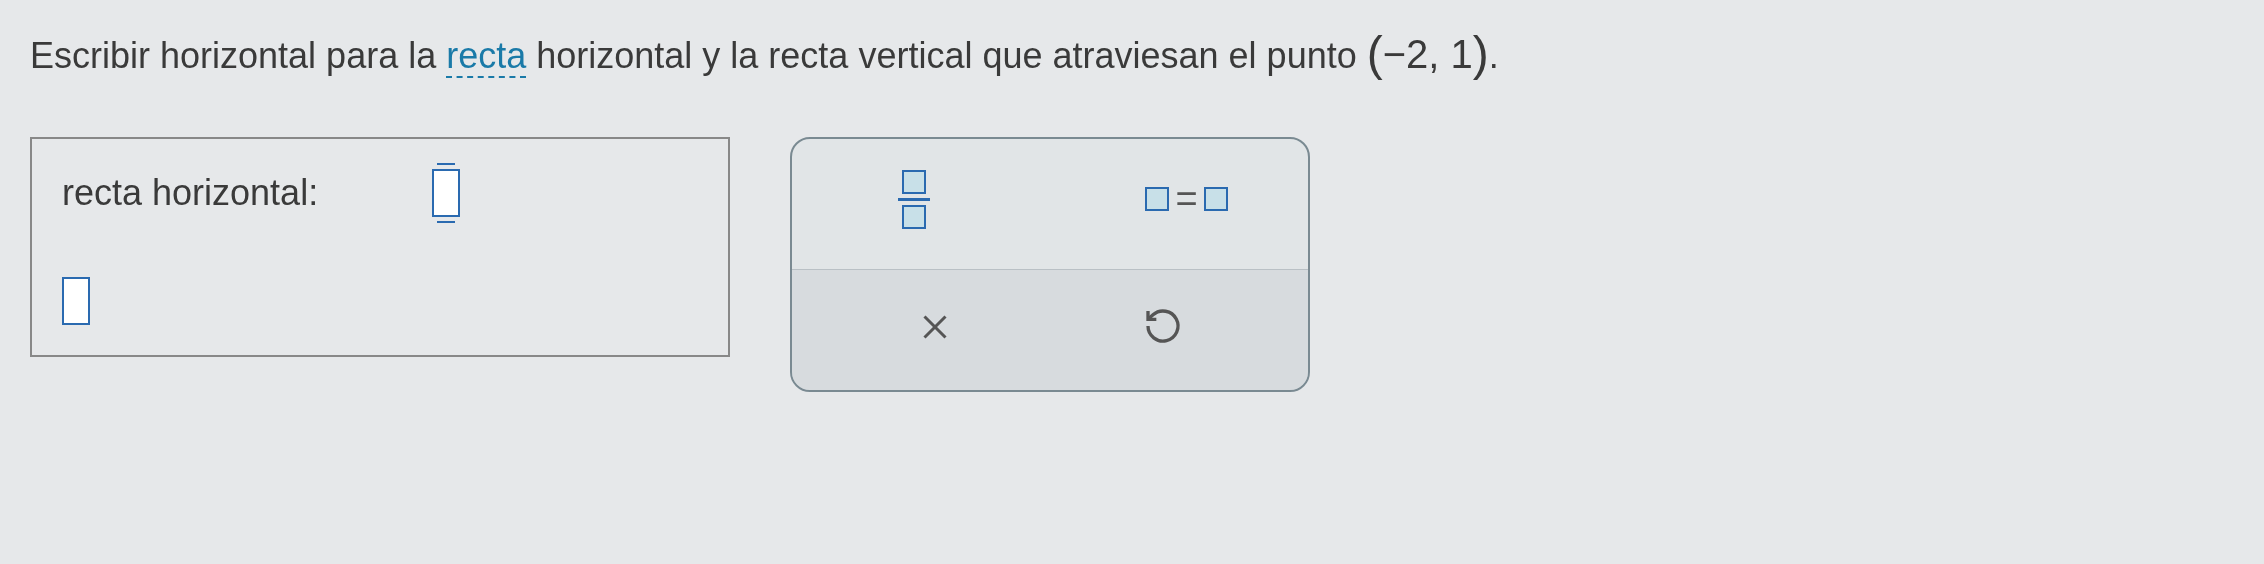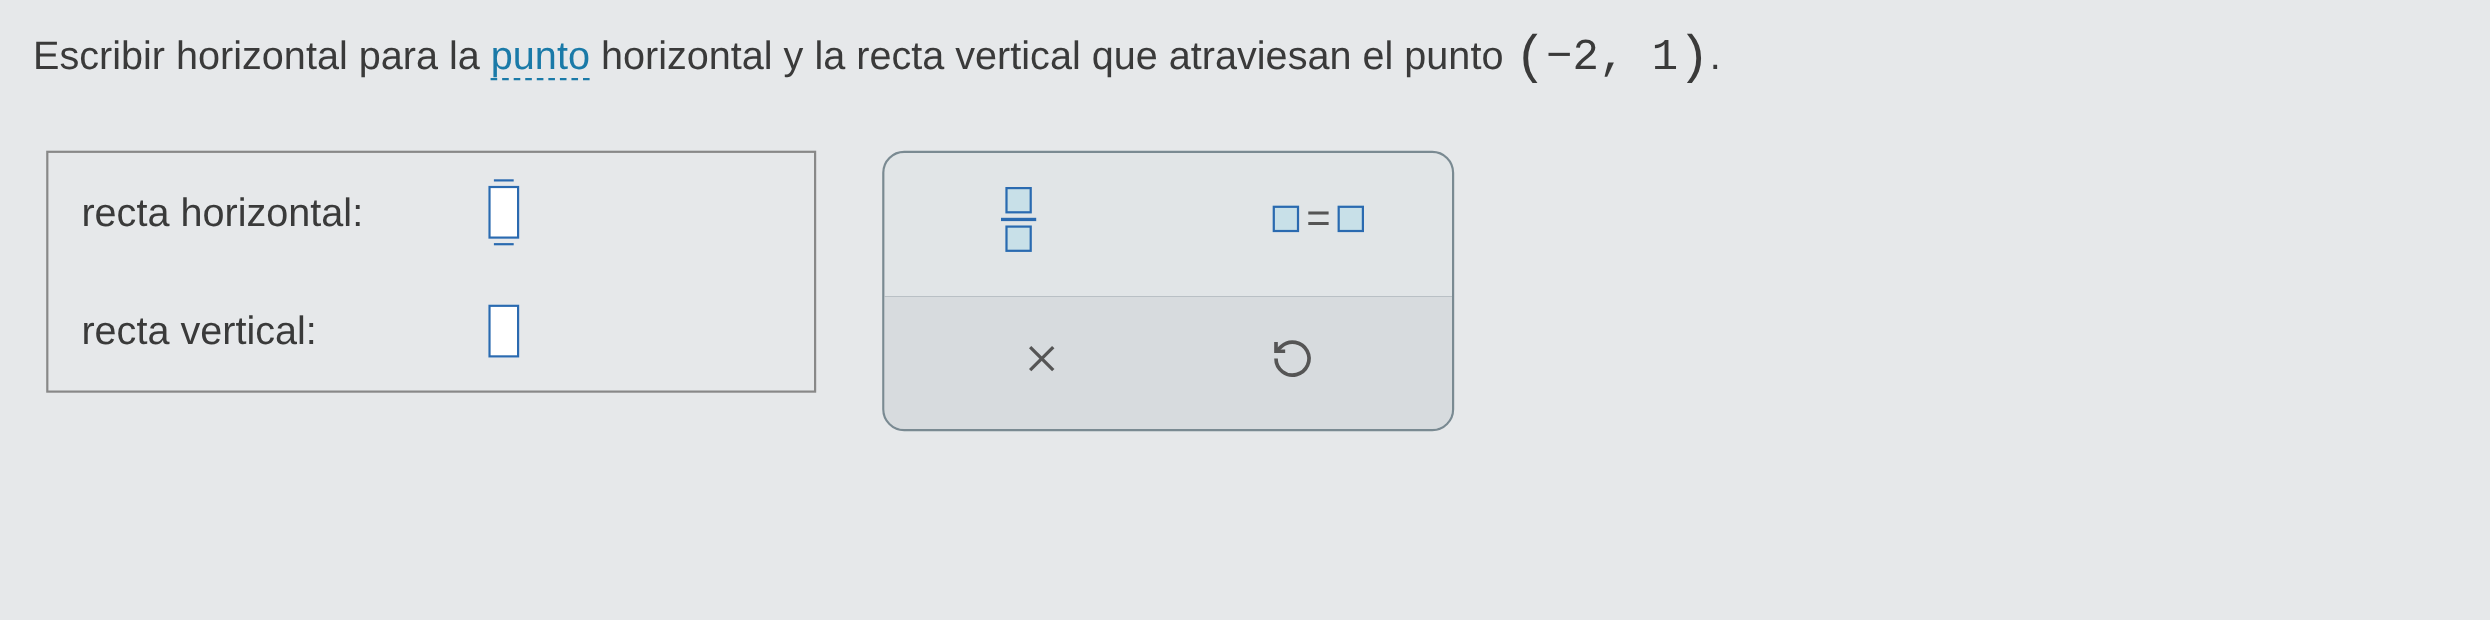--- a/index.html
+++ b/index.html
@@ -18,39 +18,37 @@
       margin-bottom: 50px;
       line-height: 1.4;
     }
     .link {
       color: #1a7aa8;
       text-decoration: none;
       border-bottom: 2px dashed #1a7aa8;
     }
     .point {
       font-size: 40px;
-      font-family: Liberation Mono, monospace;
     }
     .point .paren {
       font-size: 48px;
       vertical-align: -2px;
     }
     .content-row {
       display: flex;
       gap: 60px;
       align-items: flex-start;
     }
     .answer-box {
       border: 2px solid #888;
       padding: 30px 40px 30px 30px;
       display: flex;
       flex-direction: column;
       gap: 60px;
       min-width: 700px;
-      margin-left: 12px;
     }
     .answer-row {
       display: flex;
       align-items: center;
       gap: 20px;
     }
     .answer-label {
       min-width: 350px;
     }
     .input-placeholder {
@@ -141,31 +139,30 @@
       padding-left: 30px;
       padding-right: 30px;
       padding-bottom: 20px;
       border-radius: 0 0 18px 18px;
     }
   </style>
 </head>
 <body>
 
 <div class="question">
-  <span>Escribir horizontal para la </span><a href="#" class="link">punto</a><span> horizontal y la recta vertical que atraviesan el punto </span><span class="point"><span class="paren">(</span><span>−2</span>, <span>1</span><span class="paren">)</span></span>.
+  <span>Escribir horizontal para la </span><a href="#" class="link">recta</a><span> horizontal y la recta vertical que atraviesan el punto </span><span class="point"><span class="paren">(</span><span>−2</span>, <span>1</span><span class="paren">)</span></span>.
 </div>
 
 <div class="content-row">
   <div class="answer-box">
     <div class="answer-row">
       <span class="answer-label">recta horizontal:</span>
       <span class="input-placeholder active"></span>
     </div>
     <div class="answer-row">
-      <span class="answer-label">recta vertical:</span>
       <span class="input-placeholder"></span>
     </div>
   </div>
 
   <div class="tool-panel">
     <div class="tool-btn">
       <div class="tool-fraction">
         <div class="tool-small-box"></div>
         <div class="tool-frac-line"></div>
         <div class="tool-small-box"></div>

